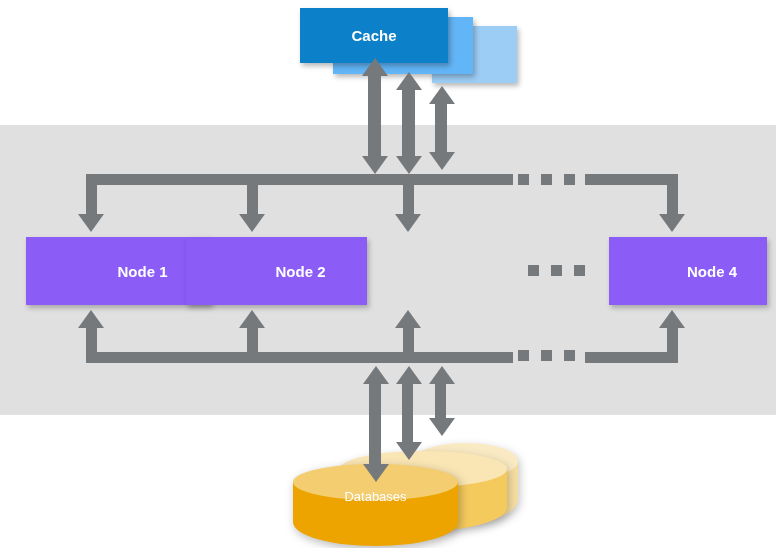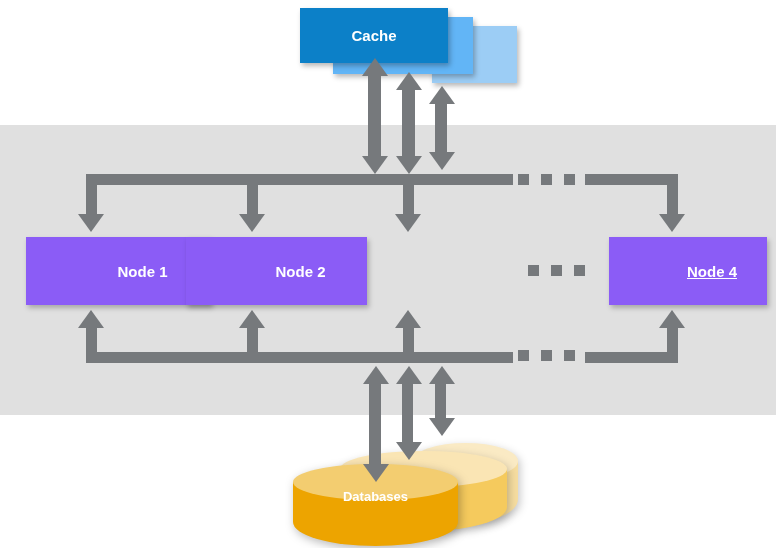--- a/index.html
+++ b/index.html
@@ -83,21 +83,21 @@
     justify-content: center;
     color: #ffffff;
     font-size: 15px;
     font-weight: bold;
     z-index: 4;
     padding-left: 48px;
   }
   .node-1 { left: 26px;  width: 137px; }
   .node-2 { left: 186px; width: 133px; }
   .node-3 { left: 341px; width: 135px; }
-  .node-4 { left: 609px; width: 110px; text-decoration: underline; }
+  .node-4 { left: 609px; width: 110px; }
 
   
   .dots {
     position: absolute;
     display: flex;
     gap: 12px;
     align-items: center;
     z-index: 4;
   }
   .dots .dot {
@@ -177,21 +177,21 @@
   .cyl-front .top  { background: #f3cd70; }
 
   .db-label {
     position: absolute;
     left: 293px;
     top: 489px;
     width: 165px;
     text-align: center;
     color: #ffffff;
     font-size: 13px;
-    font-weight: bold;
+    font-weight: normal;
     z-index: 6;
   }
 </style>
 </head>
 <body>
 
 <div id="canvas">
 
   <div class="cache-band"></div>
 

